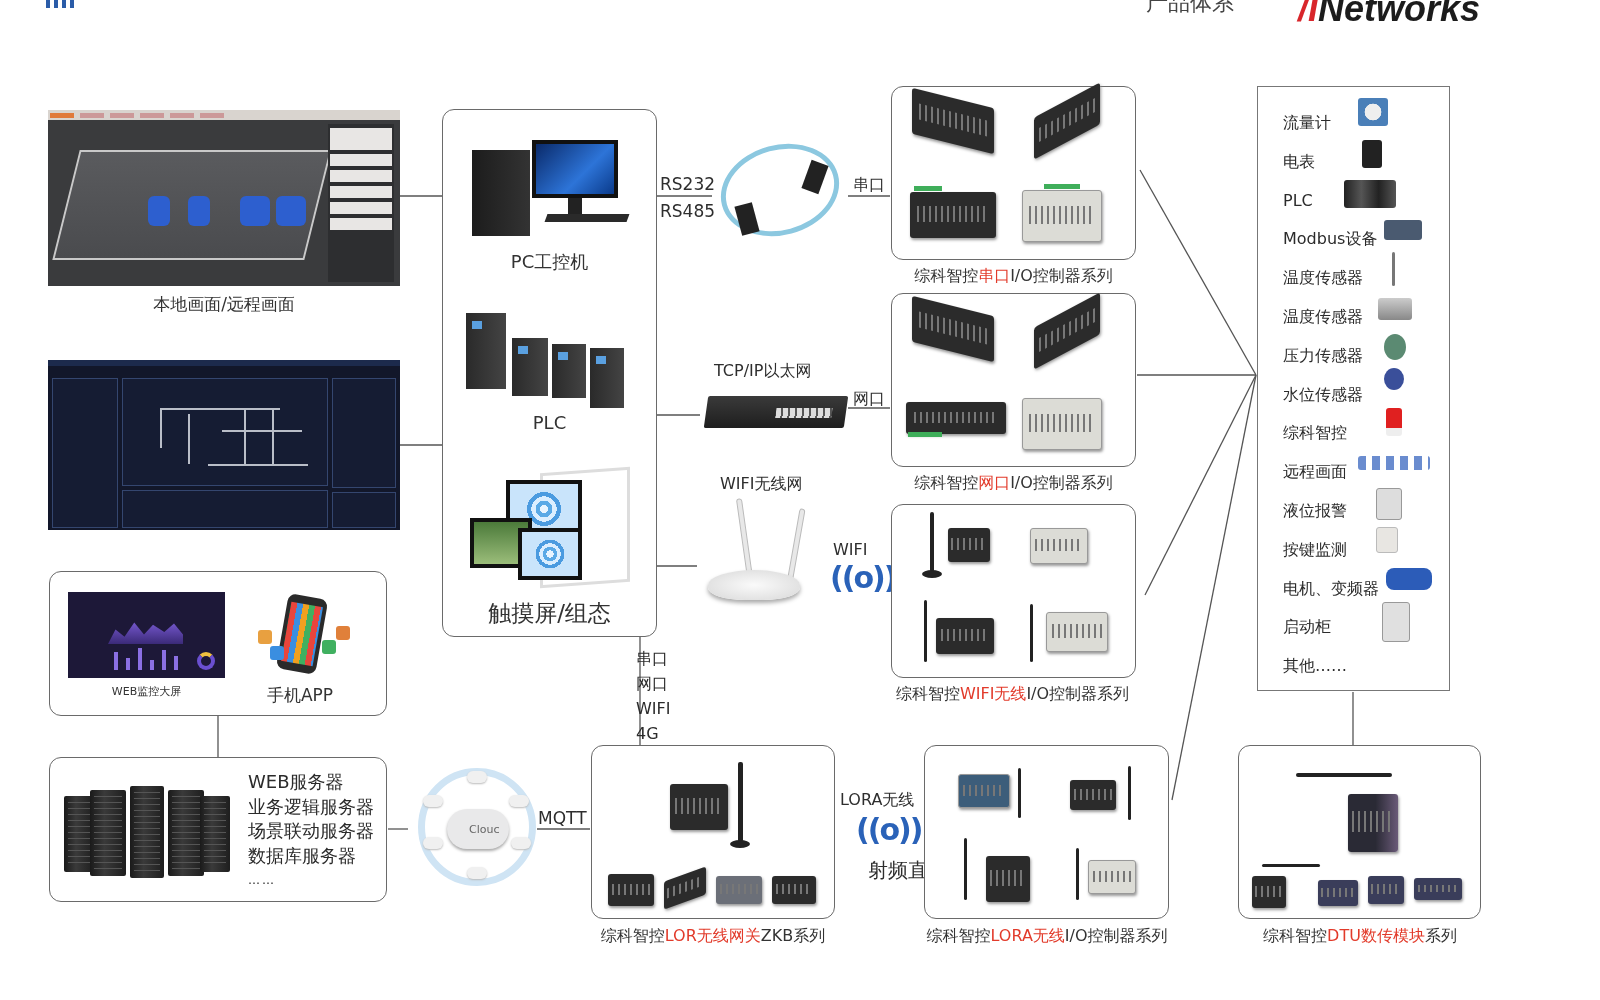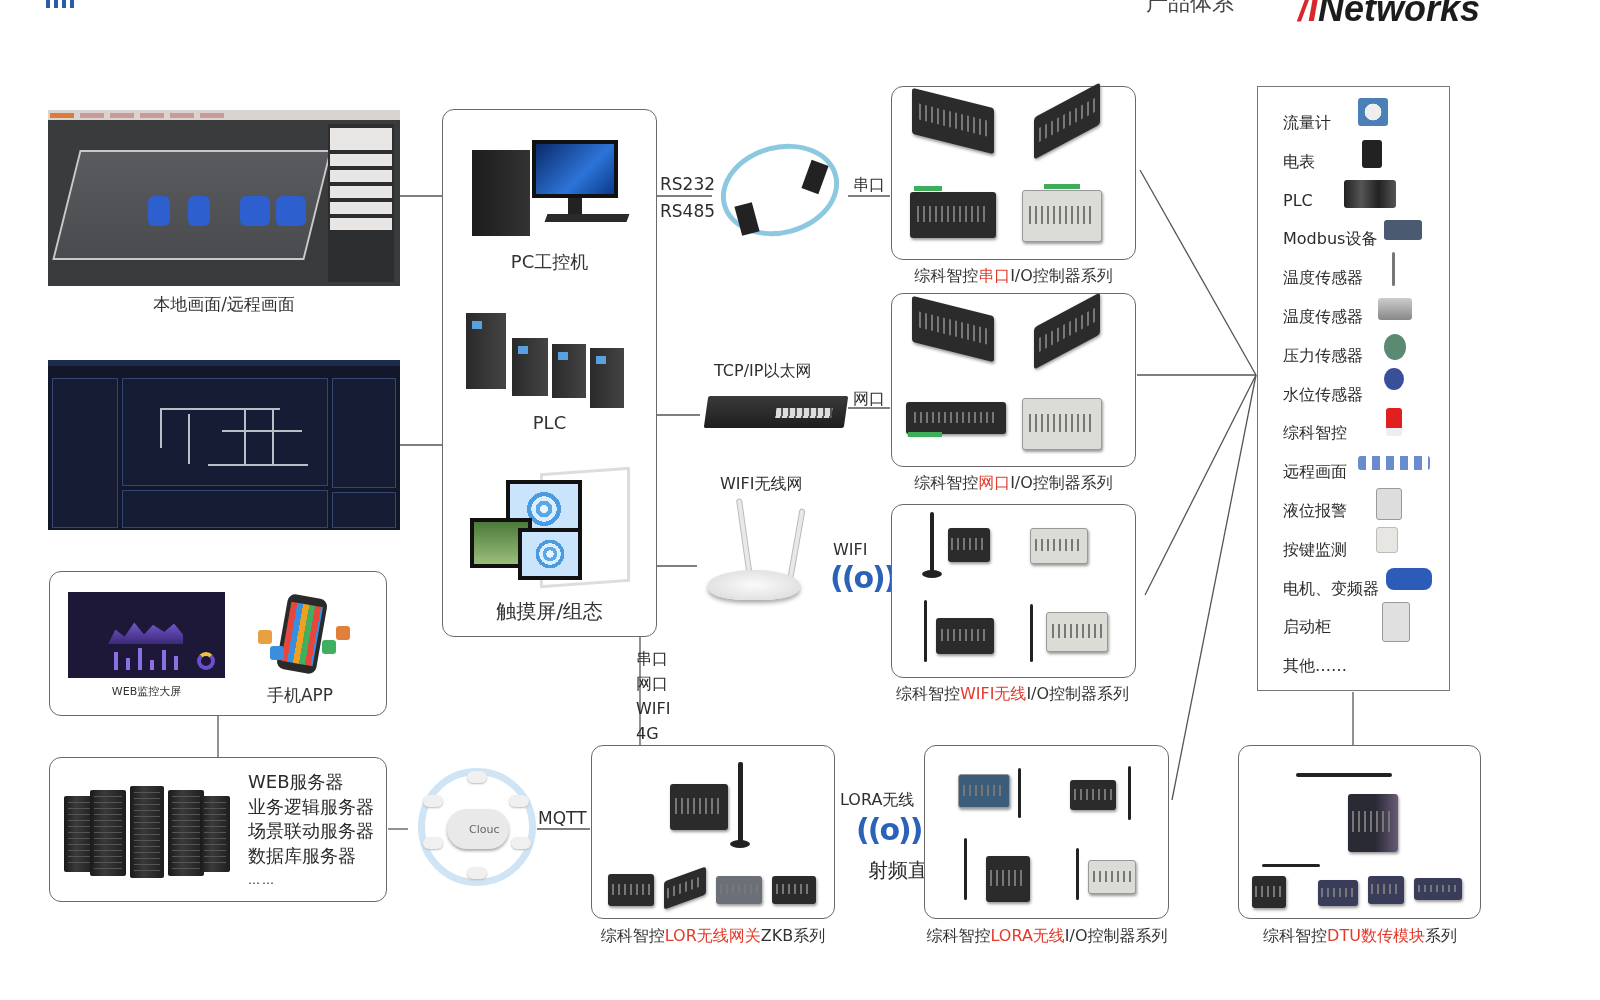--- a/index.html
+++ b/index.html
@@ -193,21 +193,21 @@
 <div class="plc" style="left:466px;top:313px;width:40px;height:76px"></div>
 <div class="plc" style="left:512px;top:338px;width:36px;height:58px"></div>
 <div class="plc" style="left:552px;top:344px;width:34px;height:54px"></div>
 <div class="plc" style="left:590px;top:348px;width:34px;height:60px"></div>
 <div class="cap" style="left:442px;top:412px;width:215px;font-size:18px">PLC</div>
 
 <div class="abs" style="left:540px;top:470px;width:90px;height:115px;border:3px solid #ddd;transform:skewY(-4deg)"></div>
 <div class="touch" style="left:506px;top:480px;width:76px;height:58px"></div>
 <div class="touch" style="left:470px;top:518px;width:62px;height:50px;background:linear-gradient(#4b7a3a,#9bbd7a)"></div>
 <div class="touch" style="left:518px;top:528px;width:64px;height:52px"></div>
-<div class="cap" style="left:442px;top:598px;width:215px;font-size:20px">触摸屏/组态</div>
+<div class="cap" style="left:442px;top:598px;width:215px;font-size:23px">触摸屏/组态</div>
 
 <div class="abs" style="left:636px;top:646px;font-size:16px;line-height:25px">
   <div>串口</div>
   <div>网口</div>
   <div>WIFI</div>
   <div>4G</div>
 </div>
 
 <div class="lbl" style="left:660px;top:174px;font-size:17px">RS232</div>
 <div class="lbl" style="left:660px;top:201px;font-size:17px">RS485</div>

